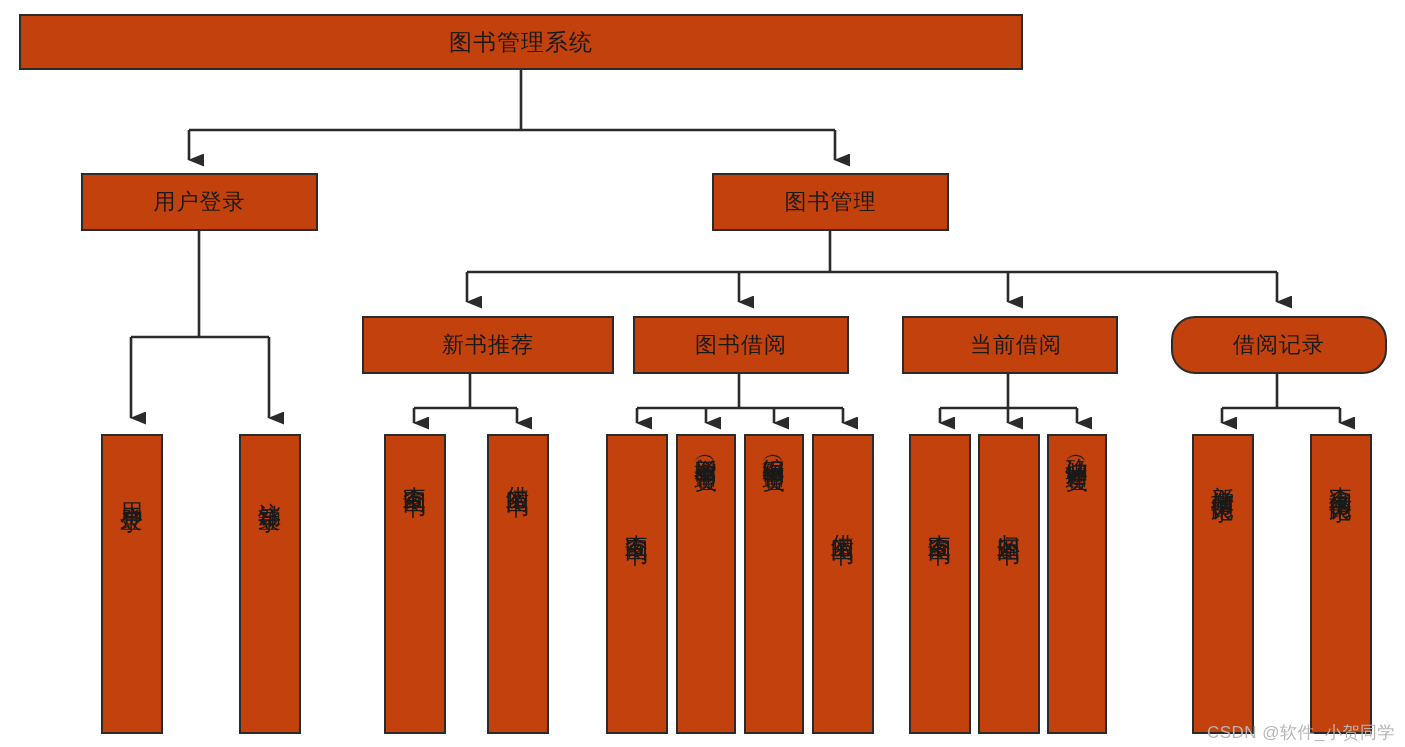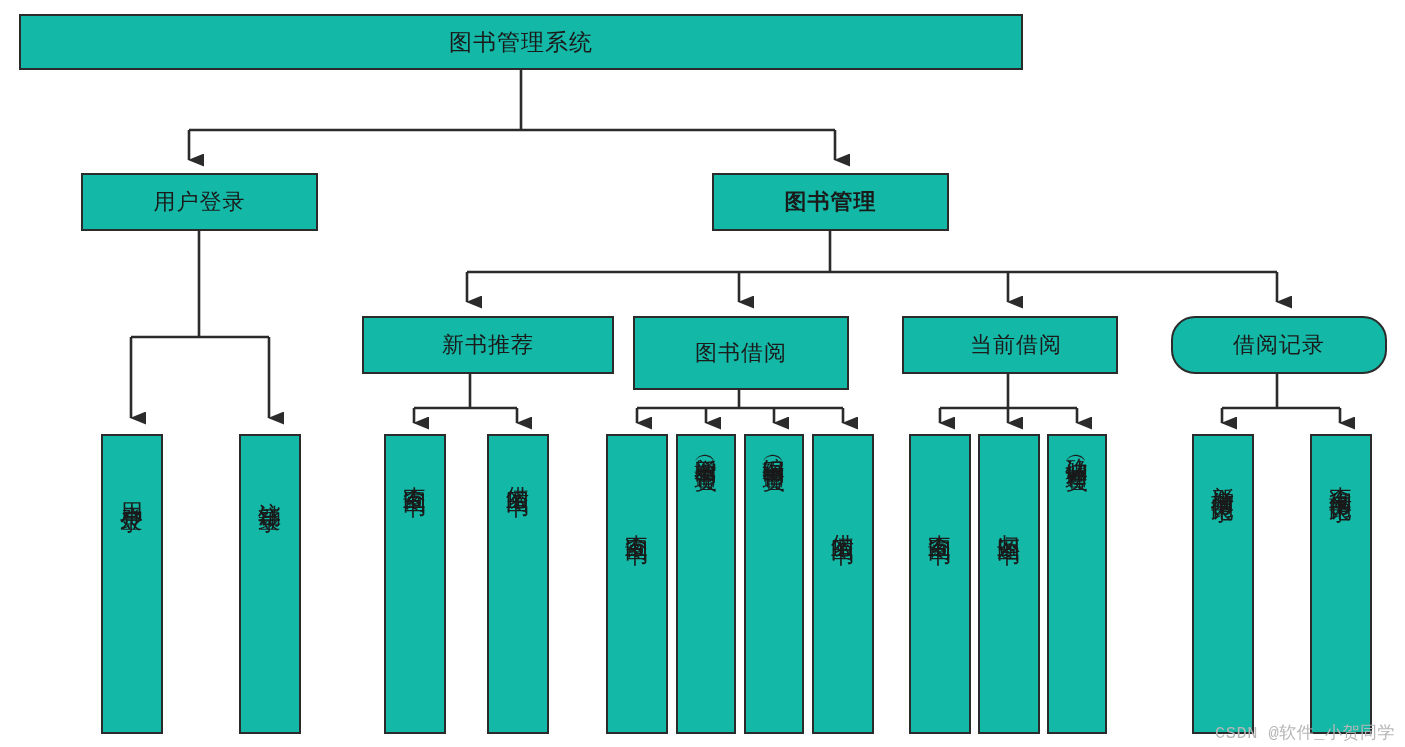--- a/index.html
+++ b/index.html
@@ -18,21 +18,21 @@
   #edges{
     position:absolute;
     left:0; top:0;
     width:1405px;
     height:747px;
     pointer-events:none;
   }
   .node{
     position:absolute;
     box-sizing:border-box;
-    background:#14b8a6;
+    background:#c2410c;
     border:2.5px solid #2b2b2b;
     display:flex;
     align-items:center;
     justify-content:center;
     z-index:2;
   }
   .node .label{
     font-size:21px;
     line-height:1.25;
     letter-spacing:1px;
@@ -77,21 +77,21 @@
   }
   .watermark{
     position:absolute;
     right:10px;
     bottom:3px;
     font-size:17px;
     color:#b6b6b6;
     letter-spacing:0.5px;
     z-index:5;
     white-space:nowrap;
-    font-family:Liberation Mono, monospace;
+    font-family:Liberation Sans, sans-serif;
   }
 </style>
 </head>
 <body>
 
 <div id="canvas">
 
   <svg id="edges" viewBox="0 0 1405 747" width="1405" height="747" xmlns="http://www.w3.org/2000/svg">
     <defs>
       <marker id="ah" markerWidth="13" markerHeight="16" refX="6.5" refY="15" orient="auto" markerUnits="userSpaceOnUse">
@@ -144,29 +144,29 @@
   </svg>
 
   <div class="node root horiz" style="left:19px; top:14px; width:1004px; height:56px;">
     <span class="label">图书管理系统</span>
   </div>
 
   <div class="node horiz" style="left:81px; top:173px; width:237px; height:58px;">
     <span class="label">用户登录</span>
   </div>
 
-  <div class="node horiz" style="left:712px; top:173px; width:237px; height:58px;font-weight:bold;">
+  <div class="node horiz" style="left:712px; top:173px; width:237px; height:58px;">
     <span class="label">图书管理</span>
   </div>
 
   <div class="node horiz" style="left:362px; top:316px; width:252px; height:58px;">
     <span class="label">新书推荐</span>
   </div>
 
-  <div class="node horiz" style="left:633px; top:316px; width:216px; height:74px;">
+  <div class="node horiz" style="left:633px; top:316px; width:216px; height:58px;">
     <span class="label">图书借阅</span>
   </div>
 
   <div class="node horiz" style="left:902px; top:316px; width:216px; height:58px;padding-left:12px;">
     <span class="label">当前借阅</span>
   </div>
 
   <div class="node horiz" style="left:1171px; top:316px; width:216px; height:58px;border-radius:24px;">
     <span class="label">借阅记录</span>
   </div>

